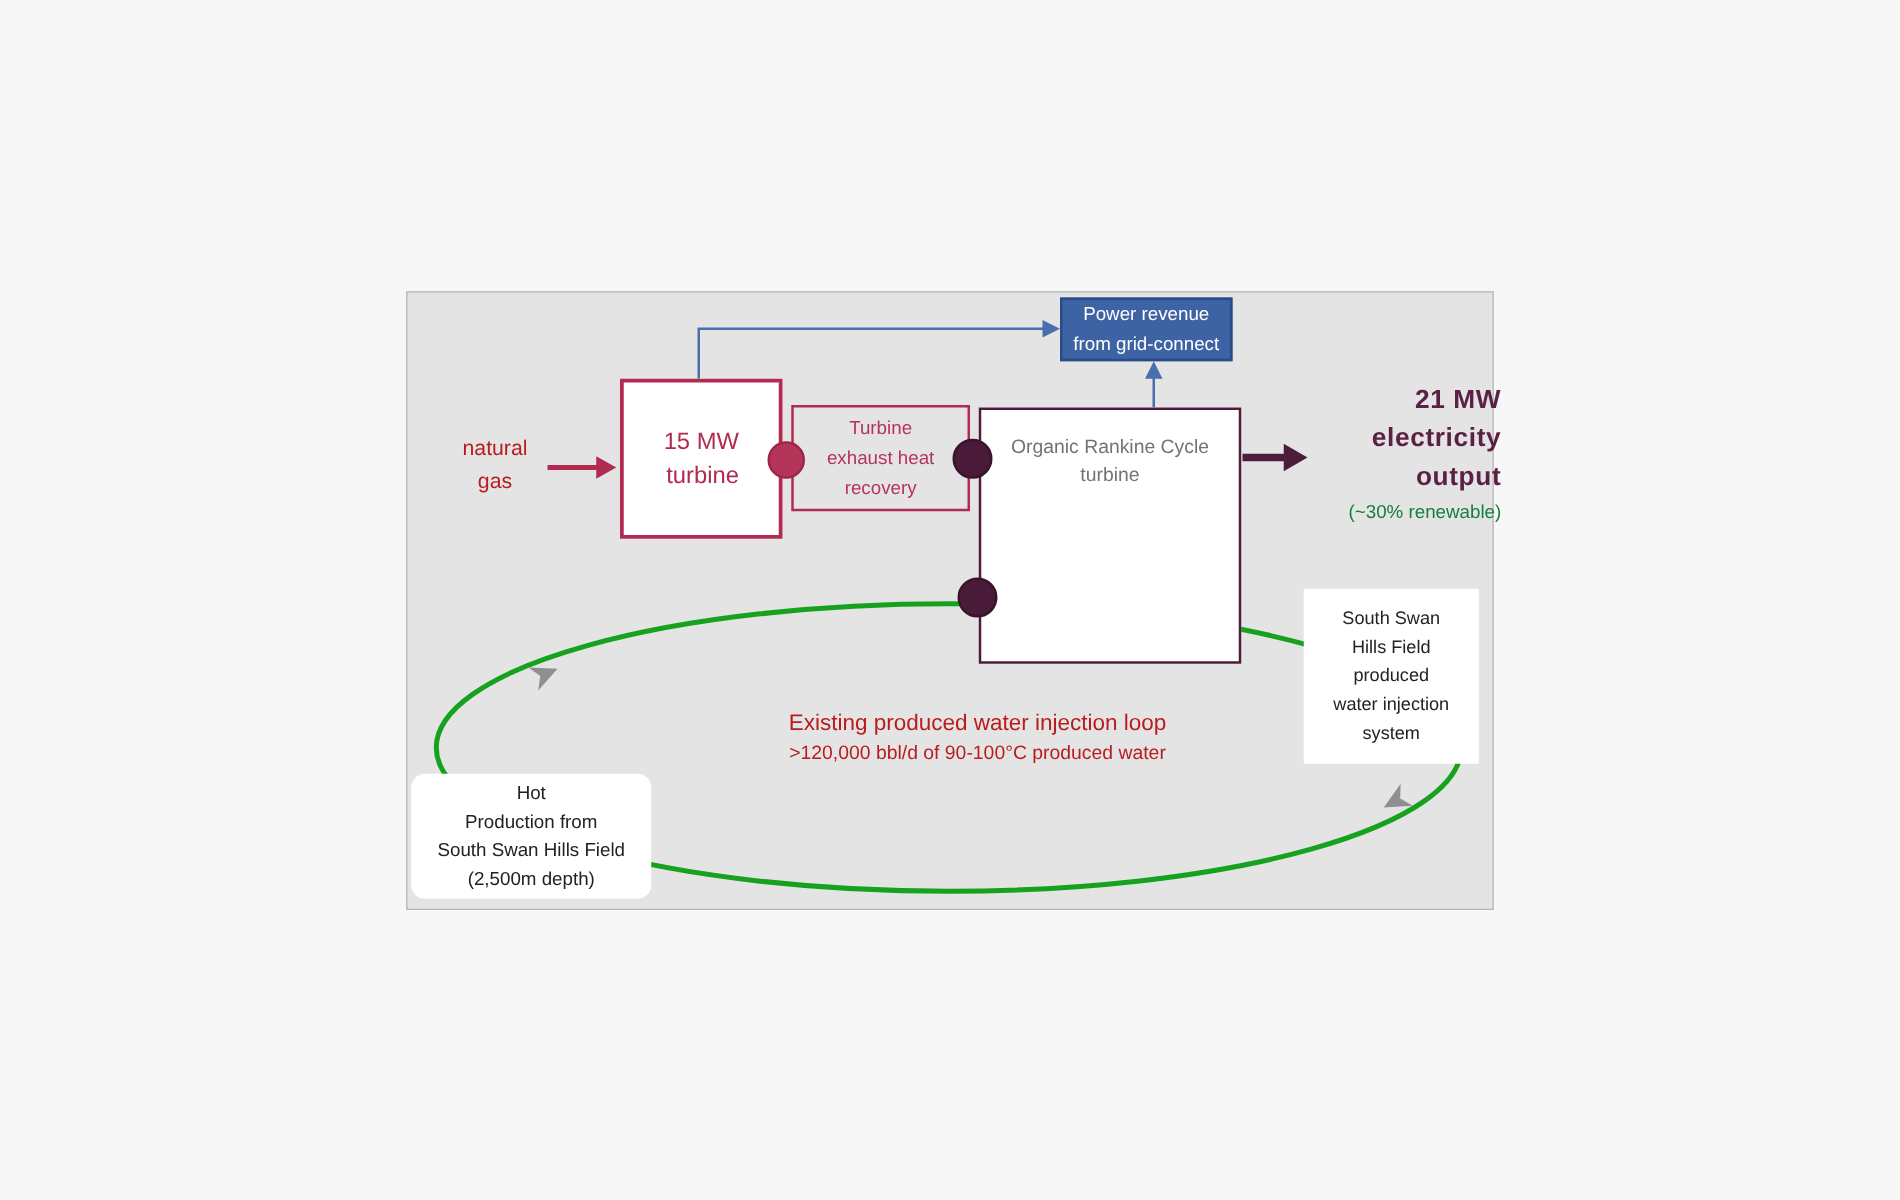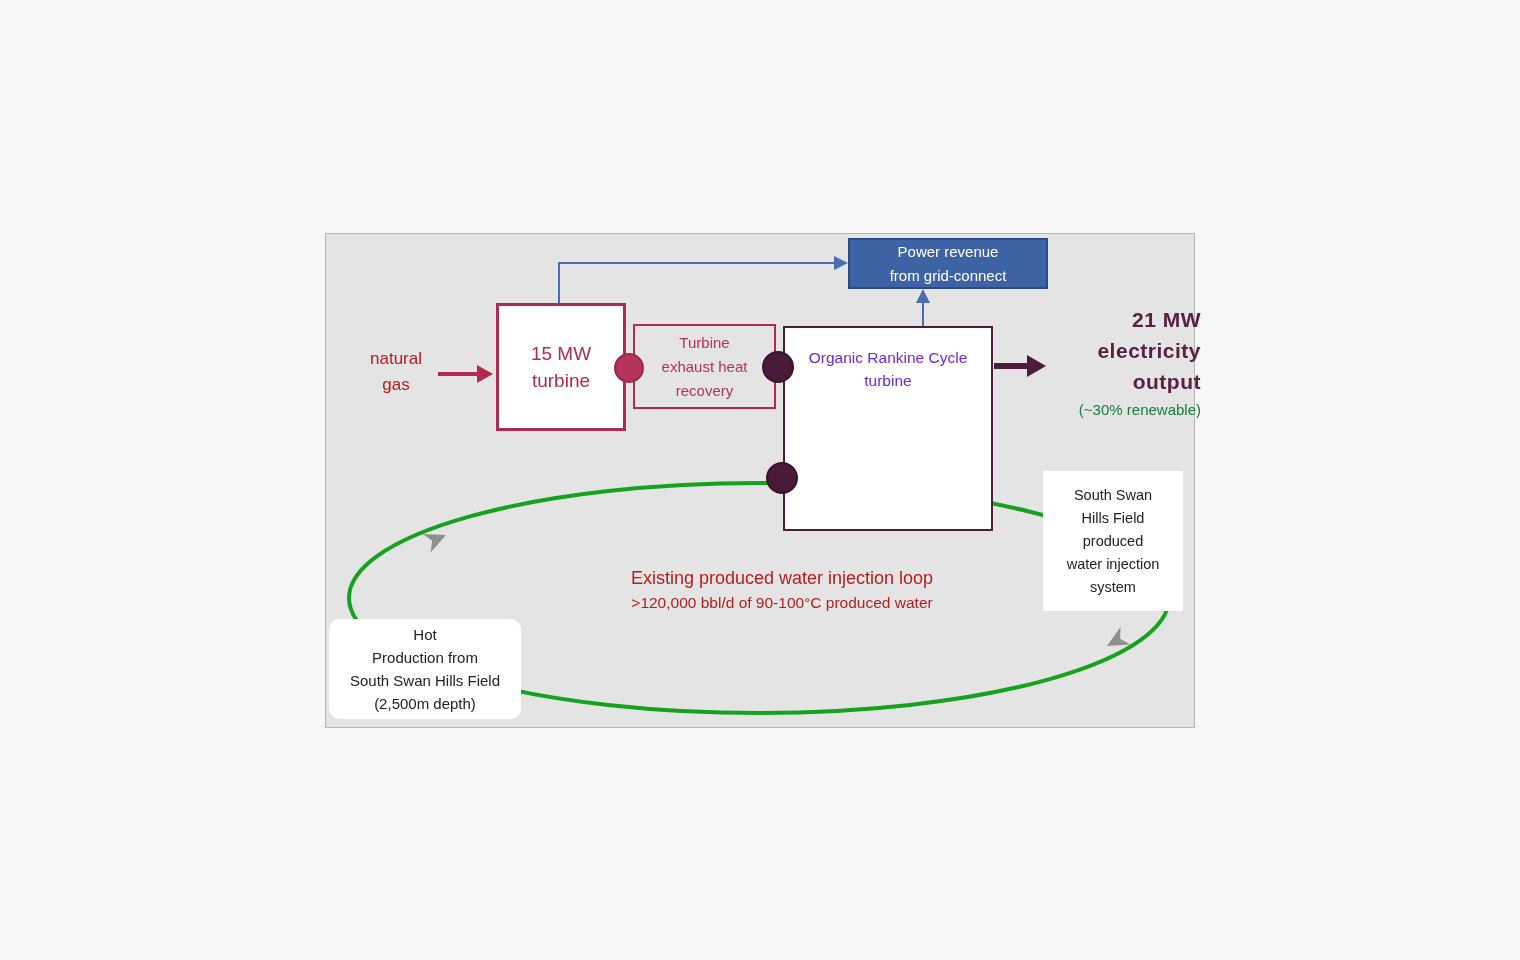--- a/index.html
+++ b/index.html
@@ -16,41 +16,42 @@
     background:#e5e4e5;
     border:1px solid #b5b5b5;
     box-sizing:content-box;
   }
   .layer { position:absolute; left:0; top:0; z-index:1; }
   .pre { white-space:pre-line; }
   .abs { position:absolute; box-sizing:border-box; }
   .flexc { display:flex; align-items:center; justify-content:center; text-align:center; }
 
   .power-box {
-    left:522px; top:4px; width:200px; height:51px;
+    left:522px; top:4px; width:138px; height:51px;
     background:#3d63a4; border:2px solid #2a4b84;
     color:#ffffff; font-size:15px; line-height:24px;
     z-index:2;
   }
   .turbine15-box {
     left:170px; top:69px; width:130px; height:128px;
     background:#ffffff; border:3px solid #b12a50;
     color:#b12a50; font-size:19px; line-height:27px;
     z-index:2;
+    text-align:right;
   }
   .heatrec-box {
     left:307px; top:90px; width:143px; height:85px;
     background:transparent; border:2.5px solid #b12a50;
     color:#b5335a; font-size:15px; line-height:24px;
     z-index:2;
   }
   .orc-box {
     left:457px; top:92px; width:210px; height:205px;
     background:#ffffff; border:2.5px solid #4c1c3b;
-    color:#6d28d9; font-size:15.5px; line-height:23px;
+    color:#737373; font-size:15.5px; line-height:23px;
     z-index:2; display:flex; flex-direction:column; align-items:center;
     text-align:center;
   }
   .orc-title { margin-top:18px; }
   .orc-body { margin-top:30px; }
   .natural-gas-label {
     left:20px; top:112px; width:100px;
     color:#b91c1c; font-size:17px; line-height:26px;
     text-align:center; z-index:2;
   }

